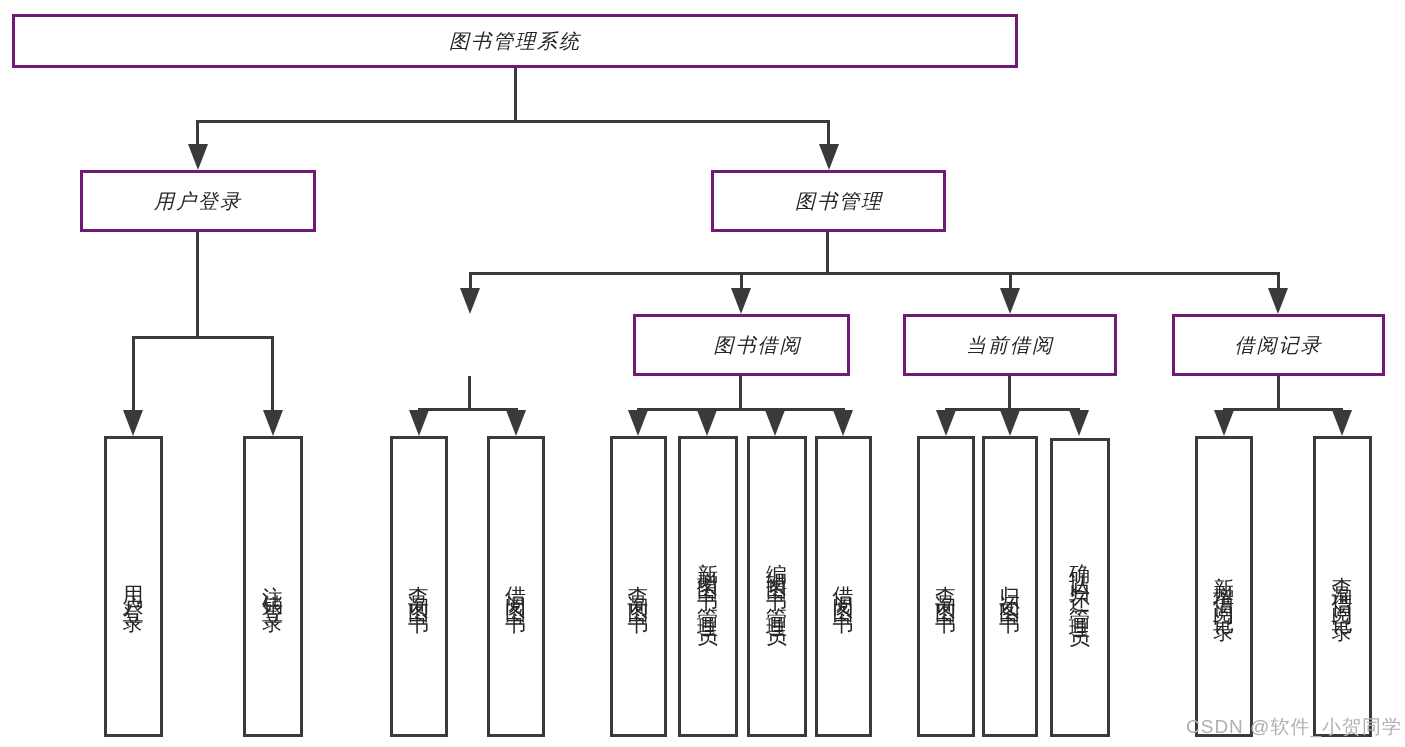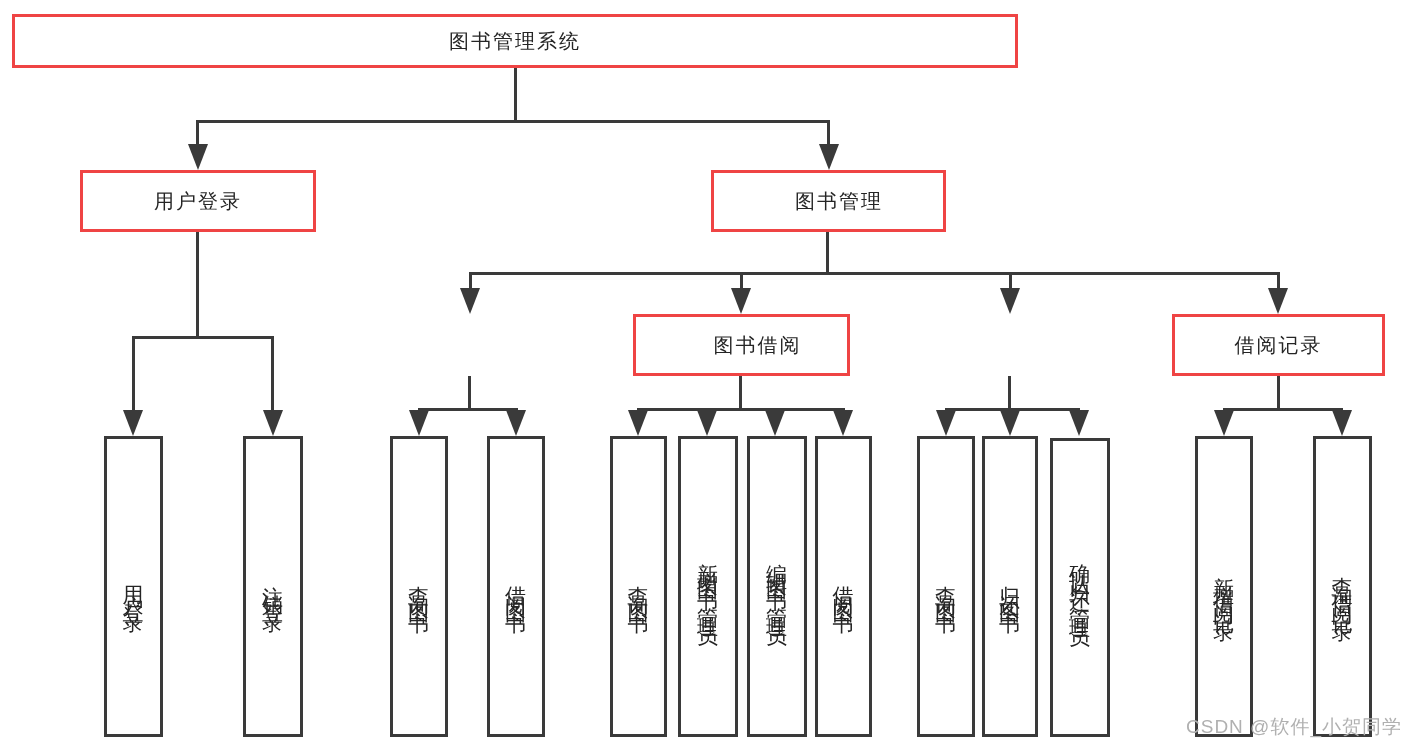--- a/index.html
+++ b/index.html
@@ -6,30 +6,31 @@
   #canvas{
     position:relative;
     width:1405px;height:747px;
     background:#ffffff;
     font-family:"Liberation Sans","DejaVu Sans",sans-serif;
     color:#222222;
     overflow:hidden;
   }
   .node{
     position:absolute;
-    border:3px solid #ef4444;
+    border:3px solid #701a75;
     background:#ffffff;
     display:flex;
     align-items:center;
     justify-content:center;
     box-sizing:border-box;
     font-size:20px;
     letter-spacing:2px;
     color:#252525;
     z-index:2;
+    font-style:italic;
   }
   .leaf{
     position:absolute;
     border:3px solid #3a3a3a;
     background:#ffffff;
     box-sizing:border-box;
     display:flex;
     align-items:center;
     justify-content:center;
     z-index:2;
@@ -97,20 +98,23 @@
   <div class="line" style="left:740px;top:272px;width:3px;height:20px;"></div>
   <div class="arrow" style="left:731px;top:288px;"></div>
   <div class="line" style="left:1009px;top:272px;width:3px;height:20px;"></div>
   <div class="arrow" style="left:1000px;top:288px;"></div>
   <div class="line" style="left:1277px;top:272px;width:3px;height:20px;"></div>
   <div class="arrow" style="left:1268px;top:288px;"></div>
 
   <div class="node" style="left:633px;top:314px;width:217px;height:62px;padding-left:32px;">
     <span>图书借阅</span>
   </div>
+  <div class="node" style="left:903px;top:314px;width:214px;height:62px;">
+    <span>当前借阅</span>
+  </div>
   <div class="node" style="left:1172px;top:314px;width:213px;height:62px;">
     <span>借阅记录</span>
   </div>
 
   <div class="line" style="left:468px;top:376px;width:3px;height:32px;"></div>
   <div class="line" style="left:418px;top:408px;width:100px;height:3px;"></div>
   <div class="arrow" style="left:409px;top:410px;"></div>
   <div class="arrow" style="left:506px;top:410px;"></div>
 
   <div class="line" style="left:739px;top:376px;width:3px;height:32px;"></div>

